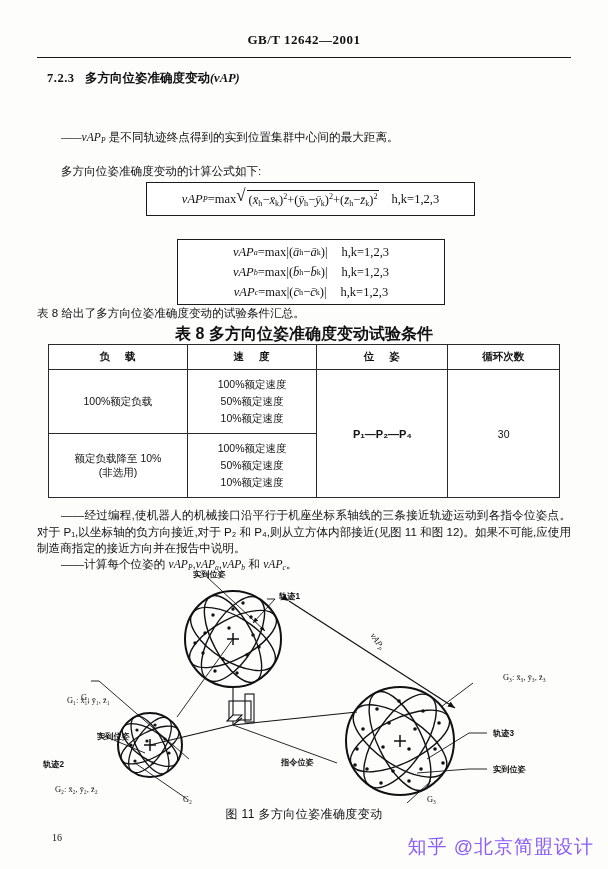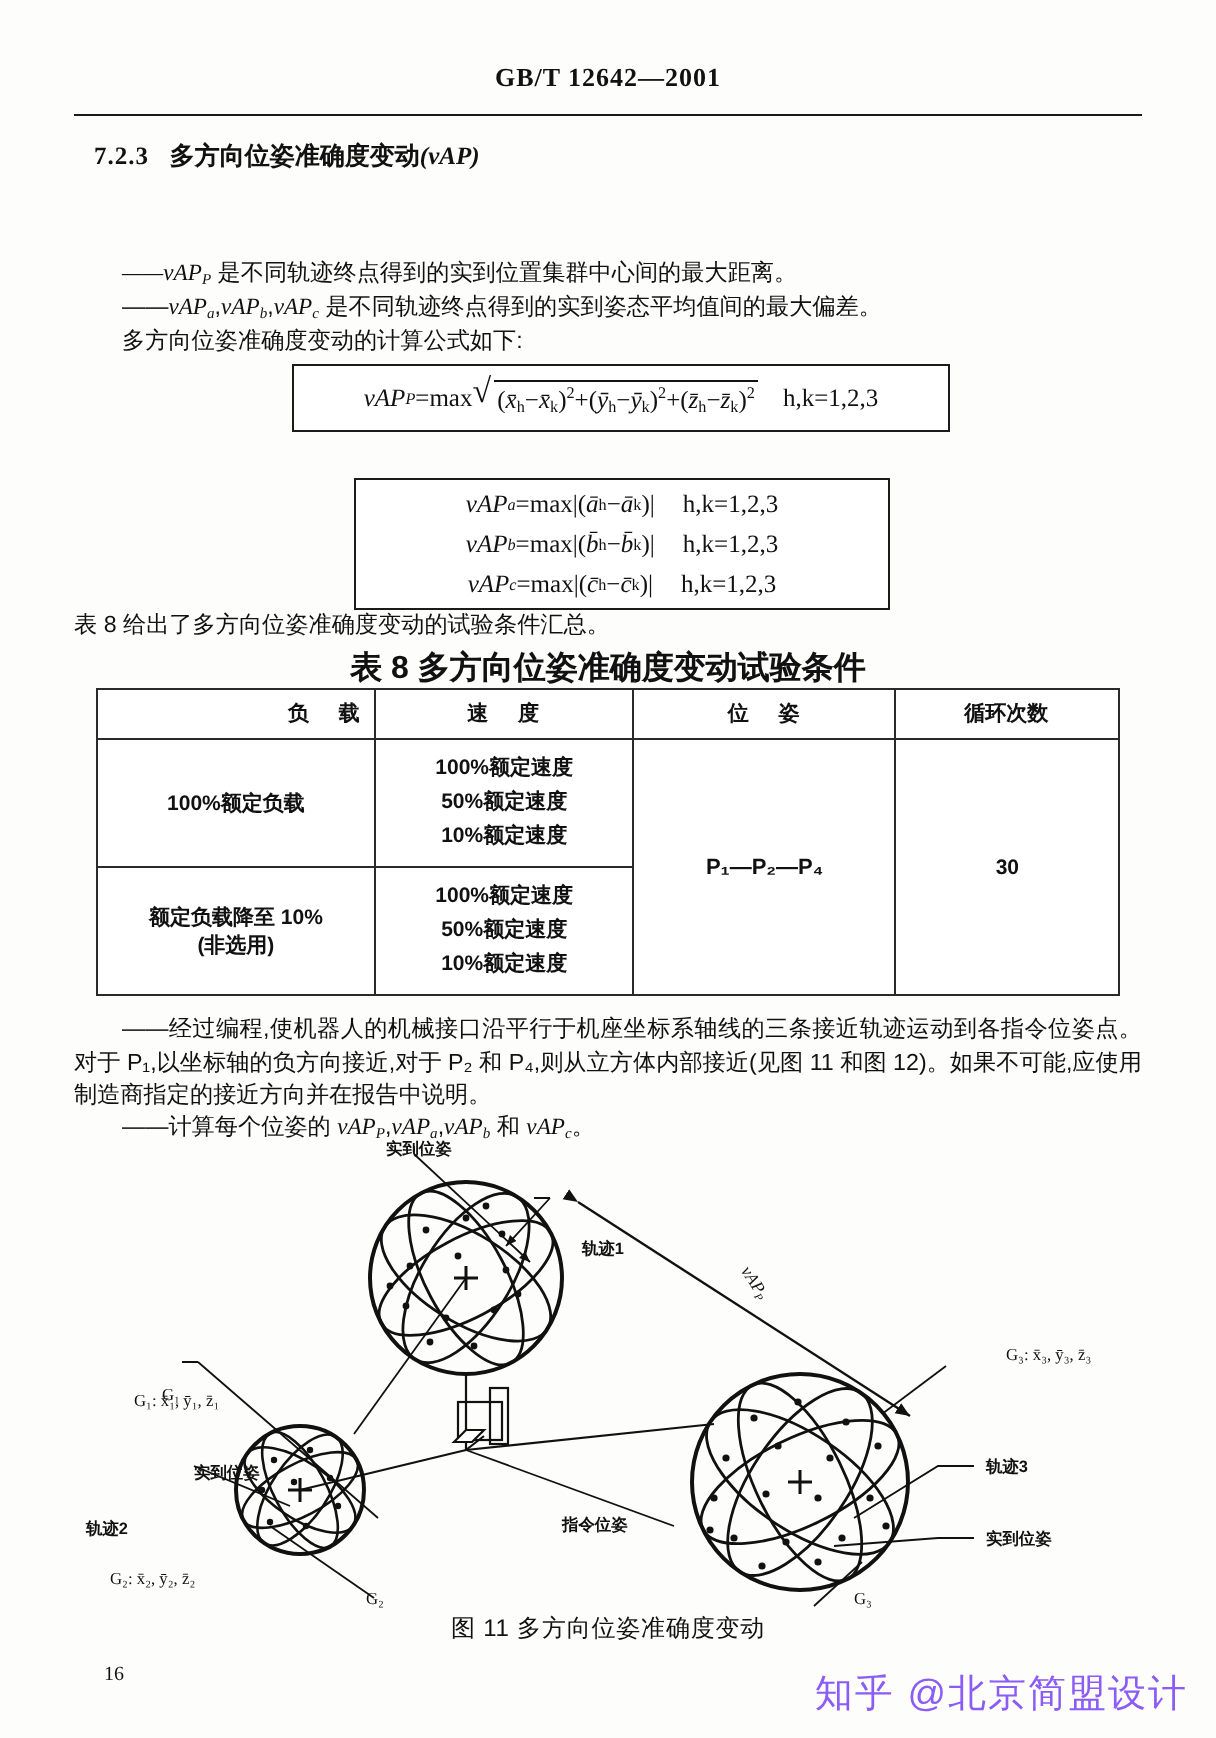--- a/index.html
+++ b/index.html
@@ -33,21 +33,21 @@
   
   .fbox{position:absolute;border:1.3px solid #1b1b1b;background:#fff;}
   .frow{font-family:"Liberation Serif",serif;font-size:12.5px;white-space:nowrap;display:flex;align-items:center;justify-content:center;}
   .sqrt{display:inline-flex;align-items:flex-start;}
   .radsym{font-size:17px;line-height:12px;margin-right:1px;}
   .radbody{border-top:1.1px solid #111;padding:1px 2px 0 2px;}
 
   
   .tcap{position:absolute;left:0;right:0;text-align:center;font-size:16px;font-weight:bold;font-family:"Liberation Sans",sans-serif;}
   table.cond{position:absolute;border-collapse:collapse;background:#fff;}
-  table.cond td,table.cond th{border:1px solid #2a2a2a;font-family:"Liberation Sans",sans-serif;font-size:10.5px;text-align:center;color:#111;font-weight:bold;}
+  table.cond td,table.cond th{border:1px solid #2a2a2a;font-family:"Liberation Sans",sans-serif;font-size:10.5px;text-align:center;color:#111;font-weight:normal;}
   table.cond th{font-weight:bold;height:22px;letter-spacing:6px;padding-left:6px;}
   table.cond .outer{border-width:1.5px;}
   .spd{line-height:17px;padding:6px 0;}
 
   
   .fig{position:absolute;left:37px;top:573px;width:534px;height:232px;}
   .figcap{position:absolute;left:0;right:0;top:806px;text-align:center;font-size:12px;font-weight:normal;font-family:"Liberation Sans",sans-serif;letter-spacing:.4px;}
   .flab{position:absolute;font-family:"Liberation Sans",sans-serif;font-size:8.2px;font-weight:bold;white-space:nowrap;color:#111;}
   .fmath{position:absolute;font-family:"Liberation Serif",serif;font-size:8.4px;white-space:nowrap;color:#111;}
   .vaplab{position:absolute;font-family:"Liberation Serif",serif;font-style:italic;font-size:8.6px;transform:rotate(57deg);transform-origin:left top;white-space:nowrap;}
@@ -68,23 +68,20 @@
 
   <div class="sec-h">
     <span class="num">7.2.3</span>&nbsp;&nbsp;&nbsp;<span>多方向位姿准确度变动</span><span class="ital">(vAP)</span>
   </div>
 
 
   <div class="p body-w" style="top:129px;text-indent:24px;">
     <span class="ital">——vAP</span><sub class="ital">P</sub><span> 是不同轨迹终点得到的实到位置集群中心间的最大距离。</span>
   </div>
 
-  <div class="p body-w" style="top:146px;text-indent:24px;">
-    <span>——</span><span class="ital">vAP</span><sub class="ital">a</sub>,<span class="ital">vAP</span><sub class="ital">b</sub>,<span class="ital">vAP</span><sub class="ital">c</sub><span> 是不同轨迹终点得到的实到姿态平均值间的最大偏差。</span>
-  </div>
 
   <div class="p body-w" style="top:163px;text-indent:24px;">多方向位姿准确度变动的计算公式如下:</div>
 
   <div class="fbox" style="left:146px;top:182px;width:327px;height:32px;">
     <div class="frow" style="height:32px;">
       <span class="ital">vAP</span>
         <sub class="ital">P</sub>
         <span>=max</span>
       <span class="sqrt">
         <span class="radsym">√</span>
@@ -107,21 +104,21 @@
     </div>
   </div>
 
   <div class="p body-w" style="top:305px;">表 8 给出了多方向位姿准确度变动的试验条件汇总。</div>
 
   <div class="tcap" style="top:324px;">表 8   多方向位姿准确度变动试验条件</div>
 
   <table class="cond" style="left:48px;top:344px;width:512px;">
     <thead>
       <tr>
-        <th class="outer" style="width:138px;text-align:right;">负  载</th>
+        <th class="outer" style="width:138px;">负  载</th>
         <th class="outer" style="width:128px;">速  度</th>
         <th class="outer" style="width:130px;">位  姿</th>
         <th class="outer" style="width:116px;letter-spacing:0;padding-left:0;">循环次数</th>
       </tr>
     </thead>
     <tbody>
       <tr>
         <td>100%额定负载</td>
         <td class="spd">
           <div>100%额定速度</div>
@@ -271,21 +268,21 @@
         <path d="M300,190 L196,152"></path>
         <path d="M436,110 L404,134"></path>
         <path d="M450,160 l-18,0 L390,186"></path>
         <path d="M450,196 l-18,0 L380,200"></path>
         <path d="M370,230 L394,208"></path>
         <path d="M60,160 L108,180"></path>
       </g>
     </svg>
 
     <div class="flab" style="left:156px;top:-4px;">实到位姿</div>
-    <div class="flab" style="left:254px;top:18px;margin-top:28px;">轨迹1</div>
+    <div class="flab" style="left:242px;top:18px;">轨迹1</div>
     <div class="fmath" style="left:30px;top:100px;margin-top:23px;">G₁: x̄₁, ȳ₁, z̄₁</div>
     <div class="fmath" style="left:44px;top:120px;">G₁</div>
     <div class="flab" style="left:60px;top:158px;">实到位姿</div>
     <div class="flab" style="left:6px;top:186px;">轨迹2</div>
     <div class="fmath" style="left:18px;top:212px;">G₂: x̄₂, ȳ₂, z̄₂</div>
     <div class="fmath" style="left:146px;top:222px;">G₂</div>
     <div class="flab" style="left:244px;top:184px;">指令位姿</div>
     <div class="fmath" style="left:440px;top:100px;padding-left:26px;">G₃: x̄₃, ȳ₃, z̄₃</div>
     <div class="flab" style="left:456px;top:155px;">轨迹3</div>
     <div class="flab" style="left:456px;top:191px;">实到位姿</div>

